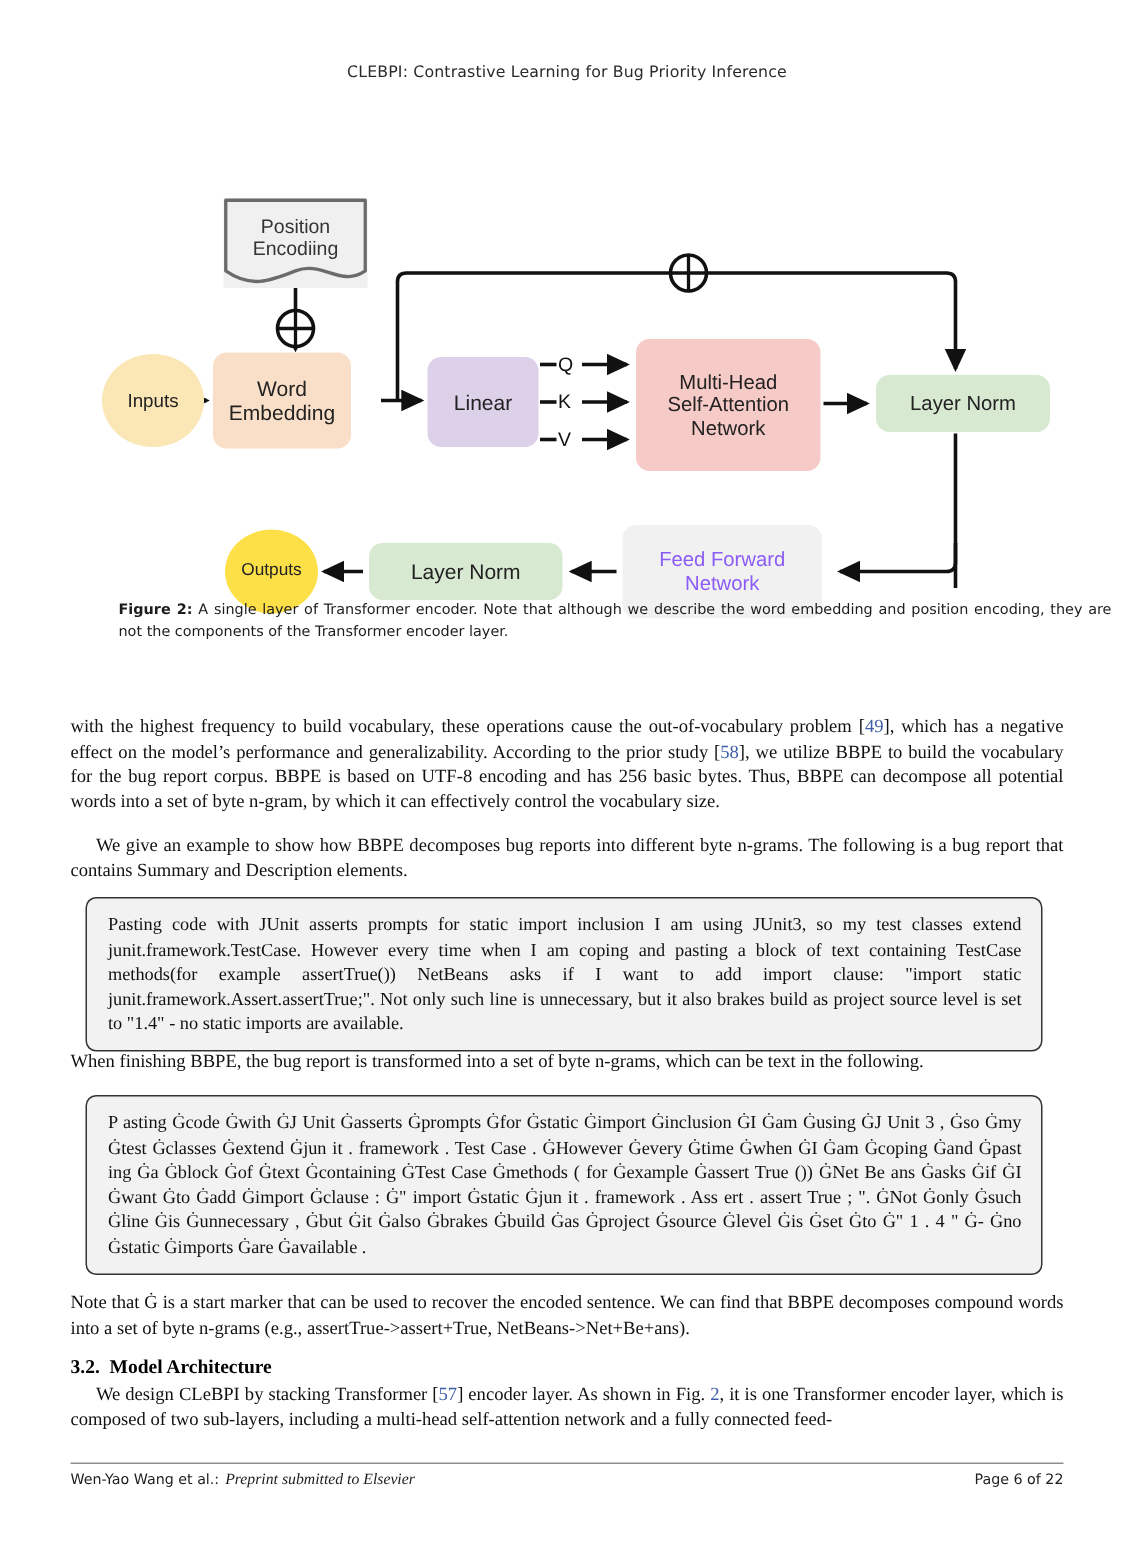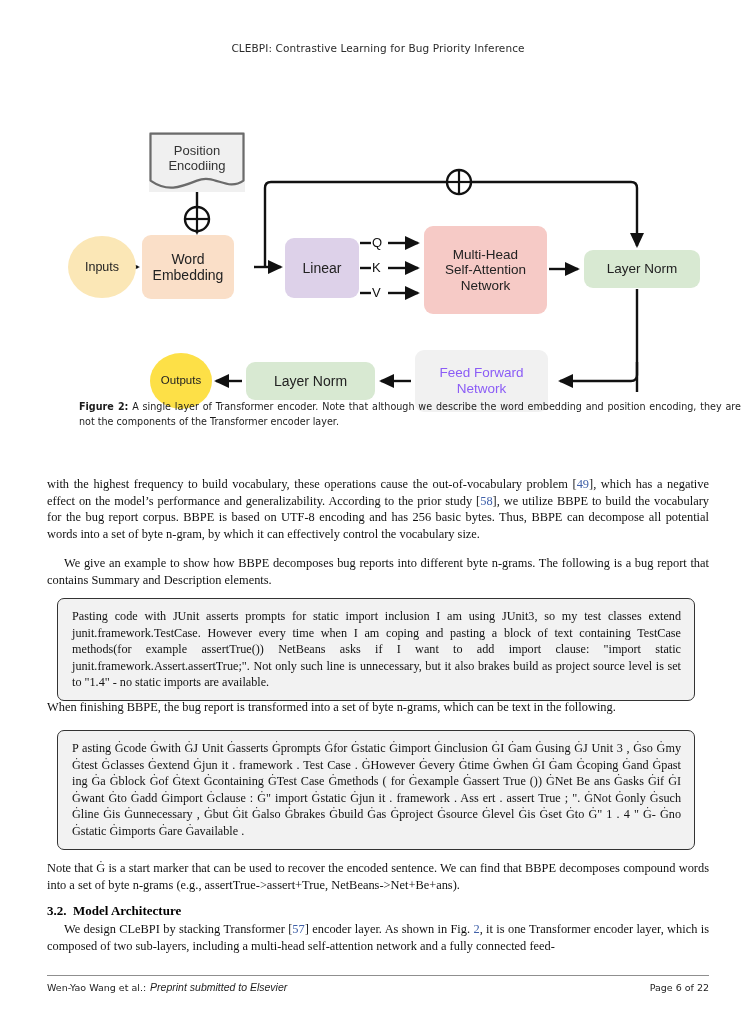--- a/index.html
+++ b/index.html
@@ -98,21 +98,21 @@
   .footrule{
     position:absolute; left:47px; top:975px; width:662px;
     border-top:1px solid #8f8f8f;
   }
   .footer{
     position:absolute; top:981px; left:47px; width:662px;
     font-family:"DejaVu Sans", sans-serif;
     font-size:9.5px; color:#1c1c1c;
     display:flex; justify-content:space-between; align-items:baseline;
   }
-  .footer .ital{font-style:italic; font-family:Liberation Sans, sans-serif; font-size:10.5px;text-align:center;}
+  .footer .ital{font-style:italic; font-family:Liberation Serif, serif; font-size:10.5px;text-align:center;}
   .foot-left{display:flex; gap:4px; align-items:baseline;}
 </style>
 </head>
 <body>
 
 <div class="page">
 
   <div class="runhead">CLEBPI: Contrastive Learning for Bug Priority Inference</div>
 
   <div class="figure fig">

